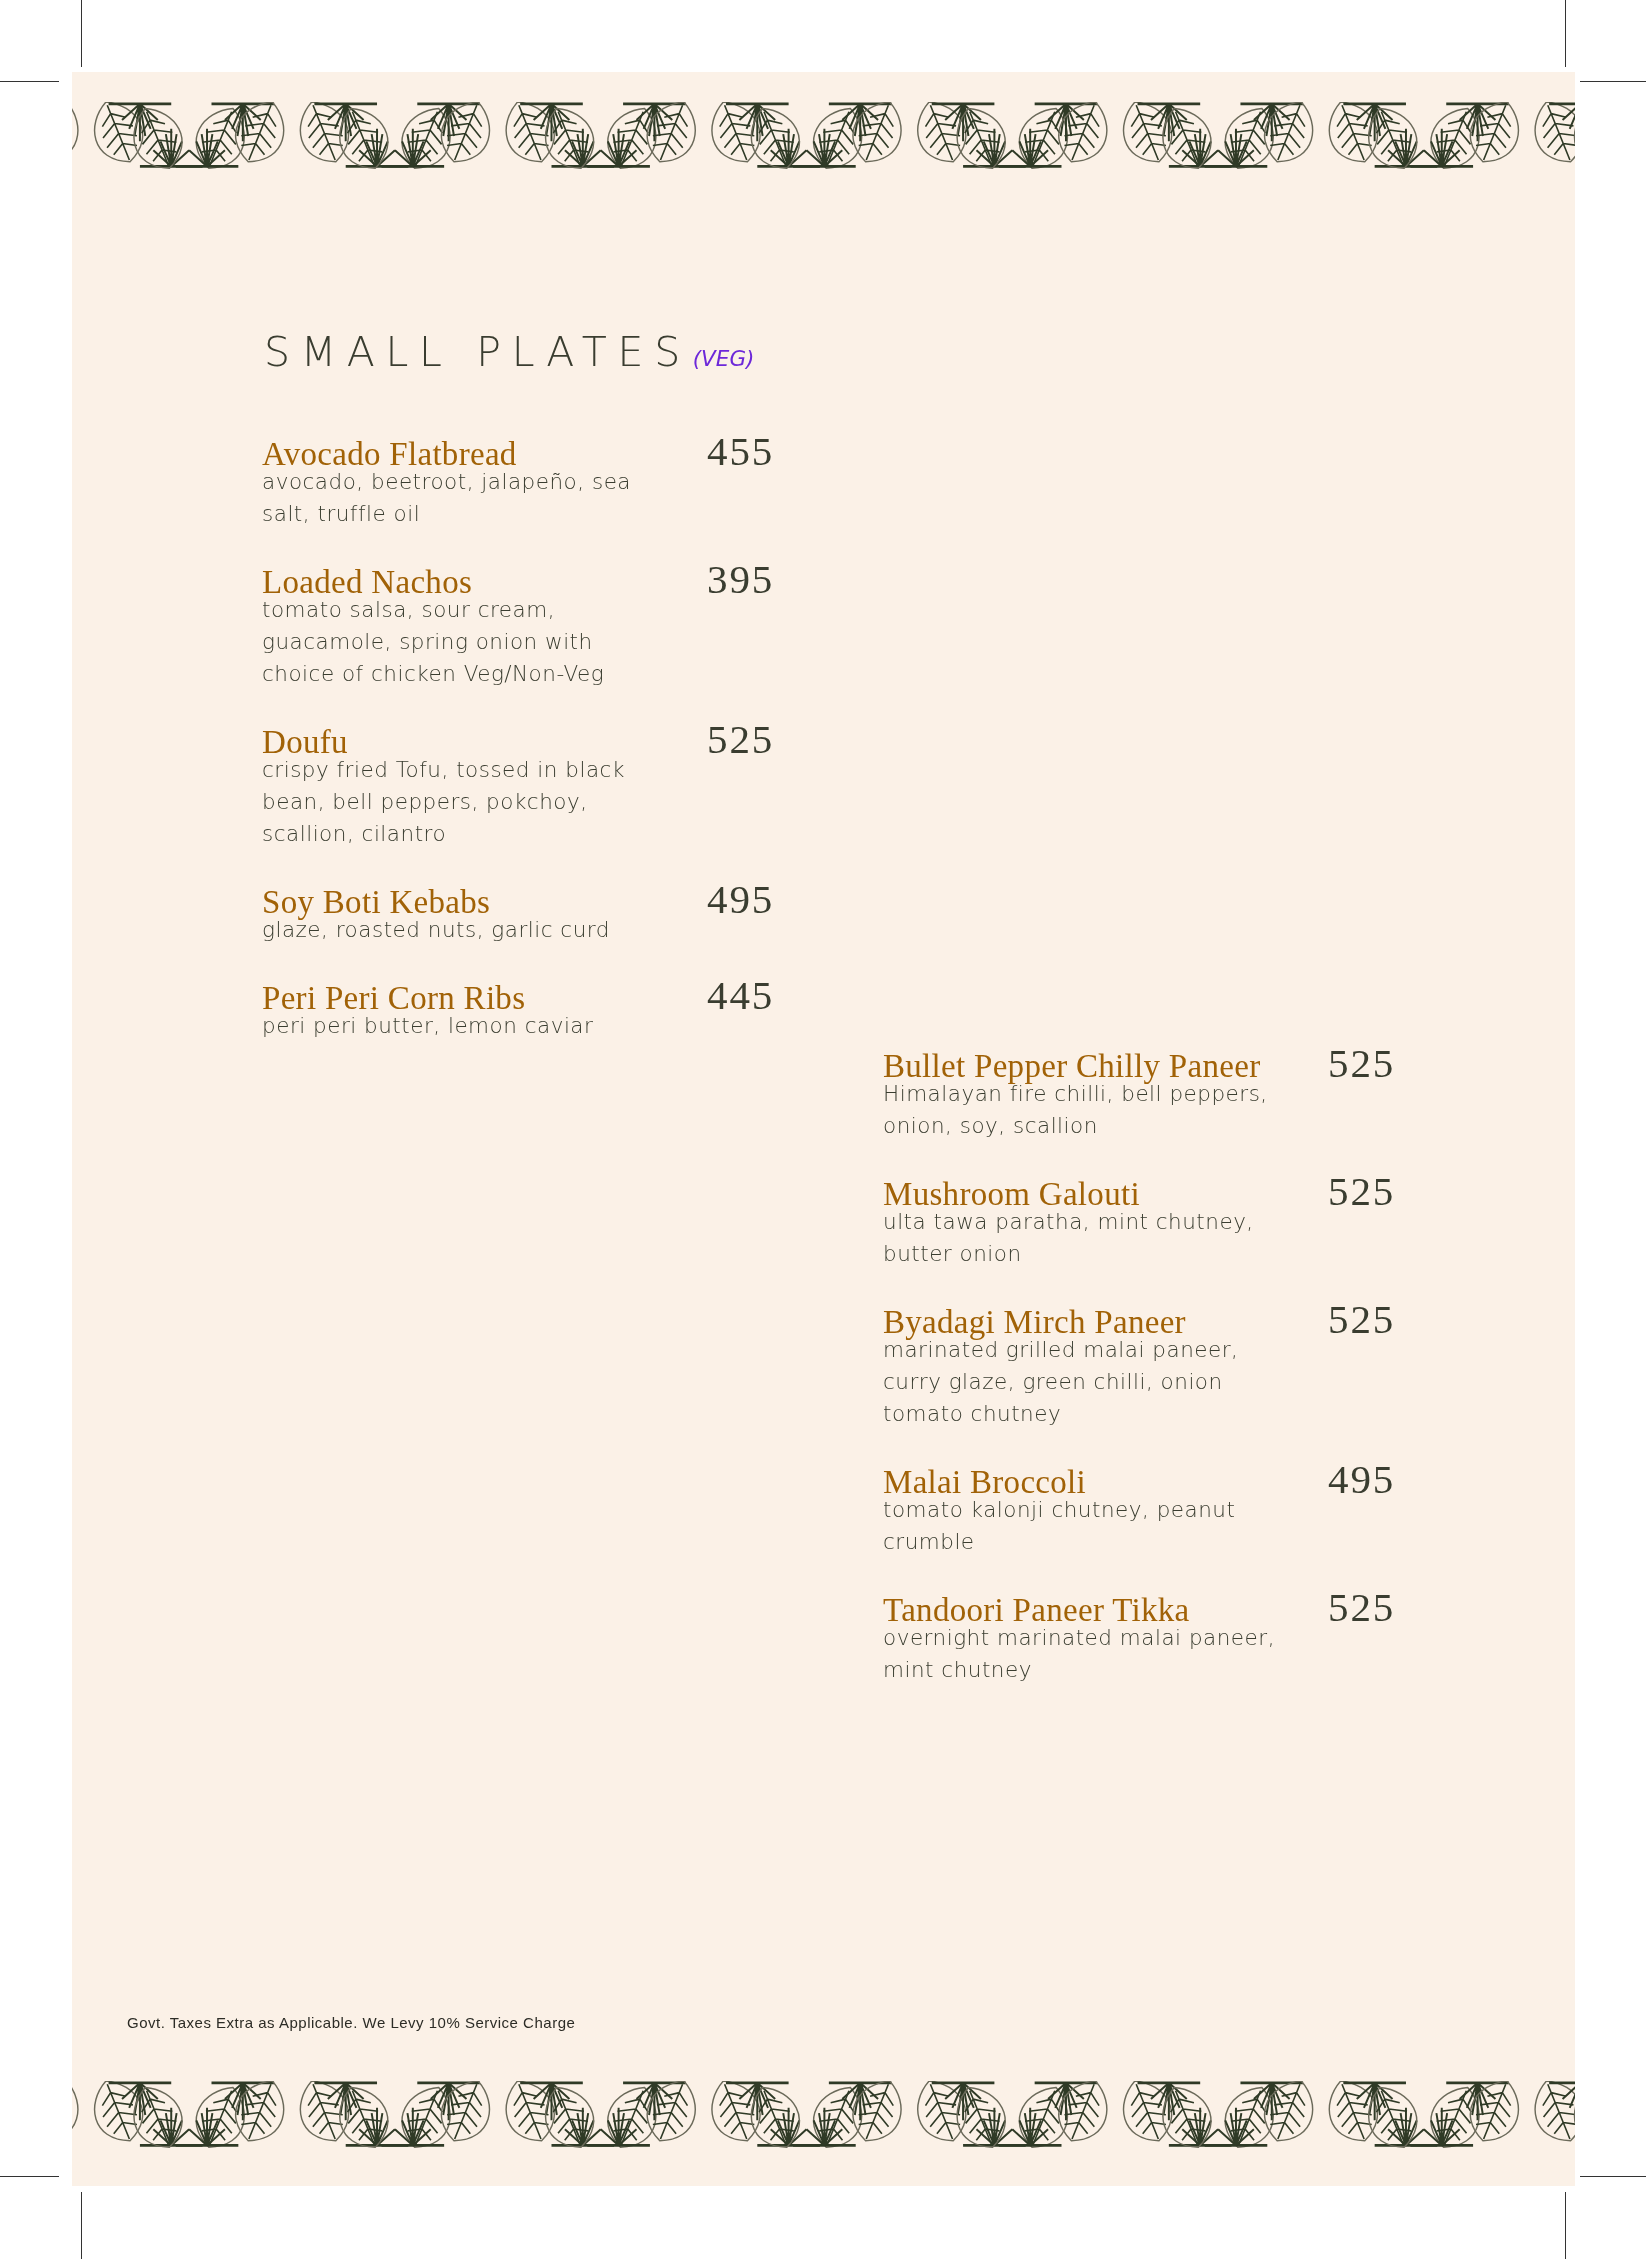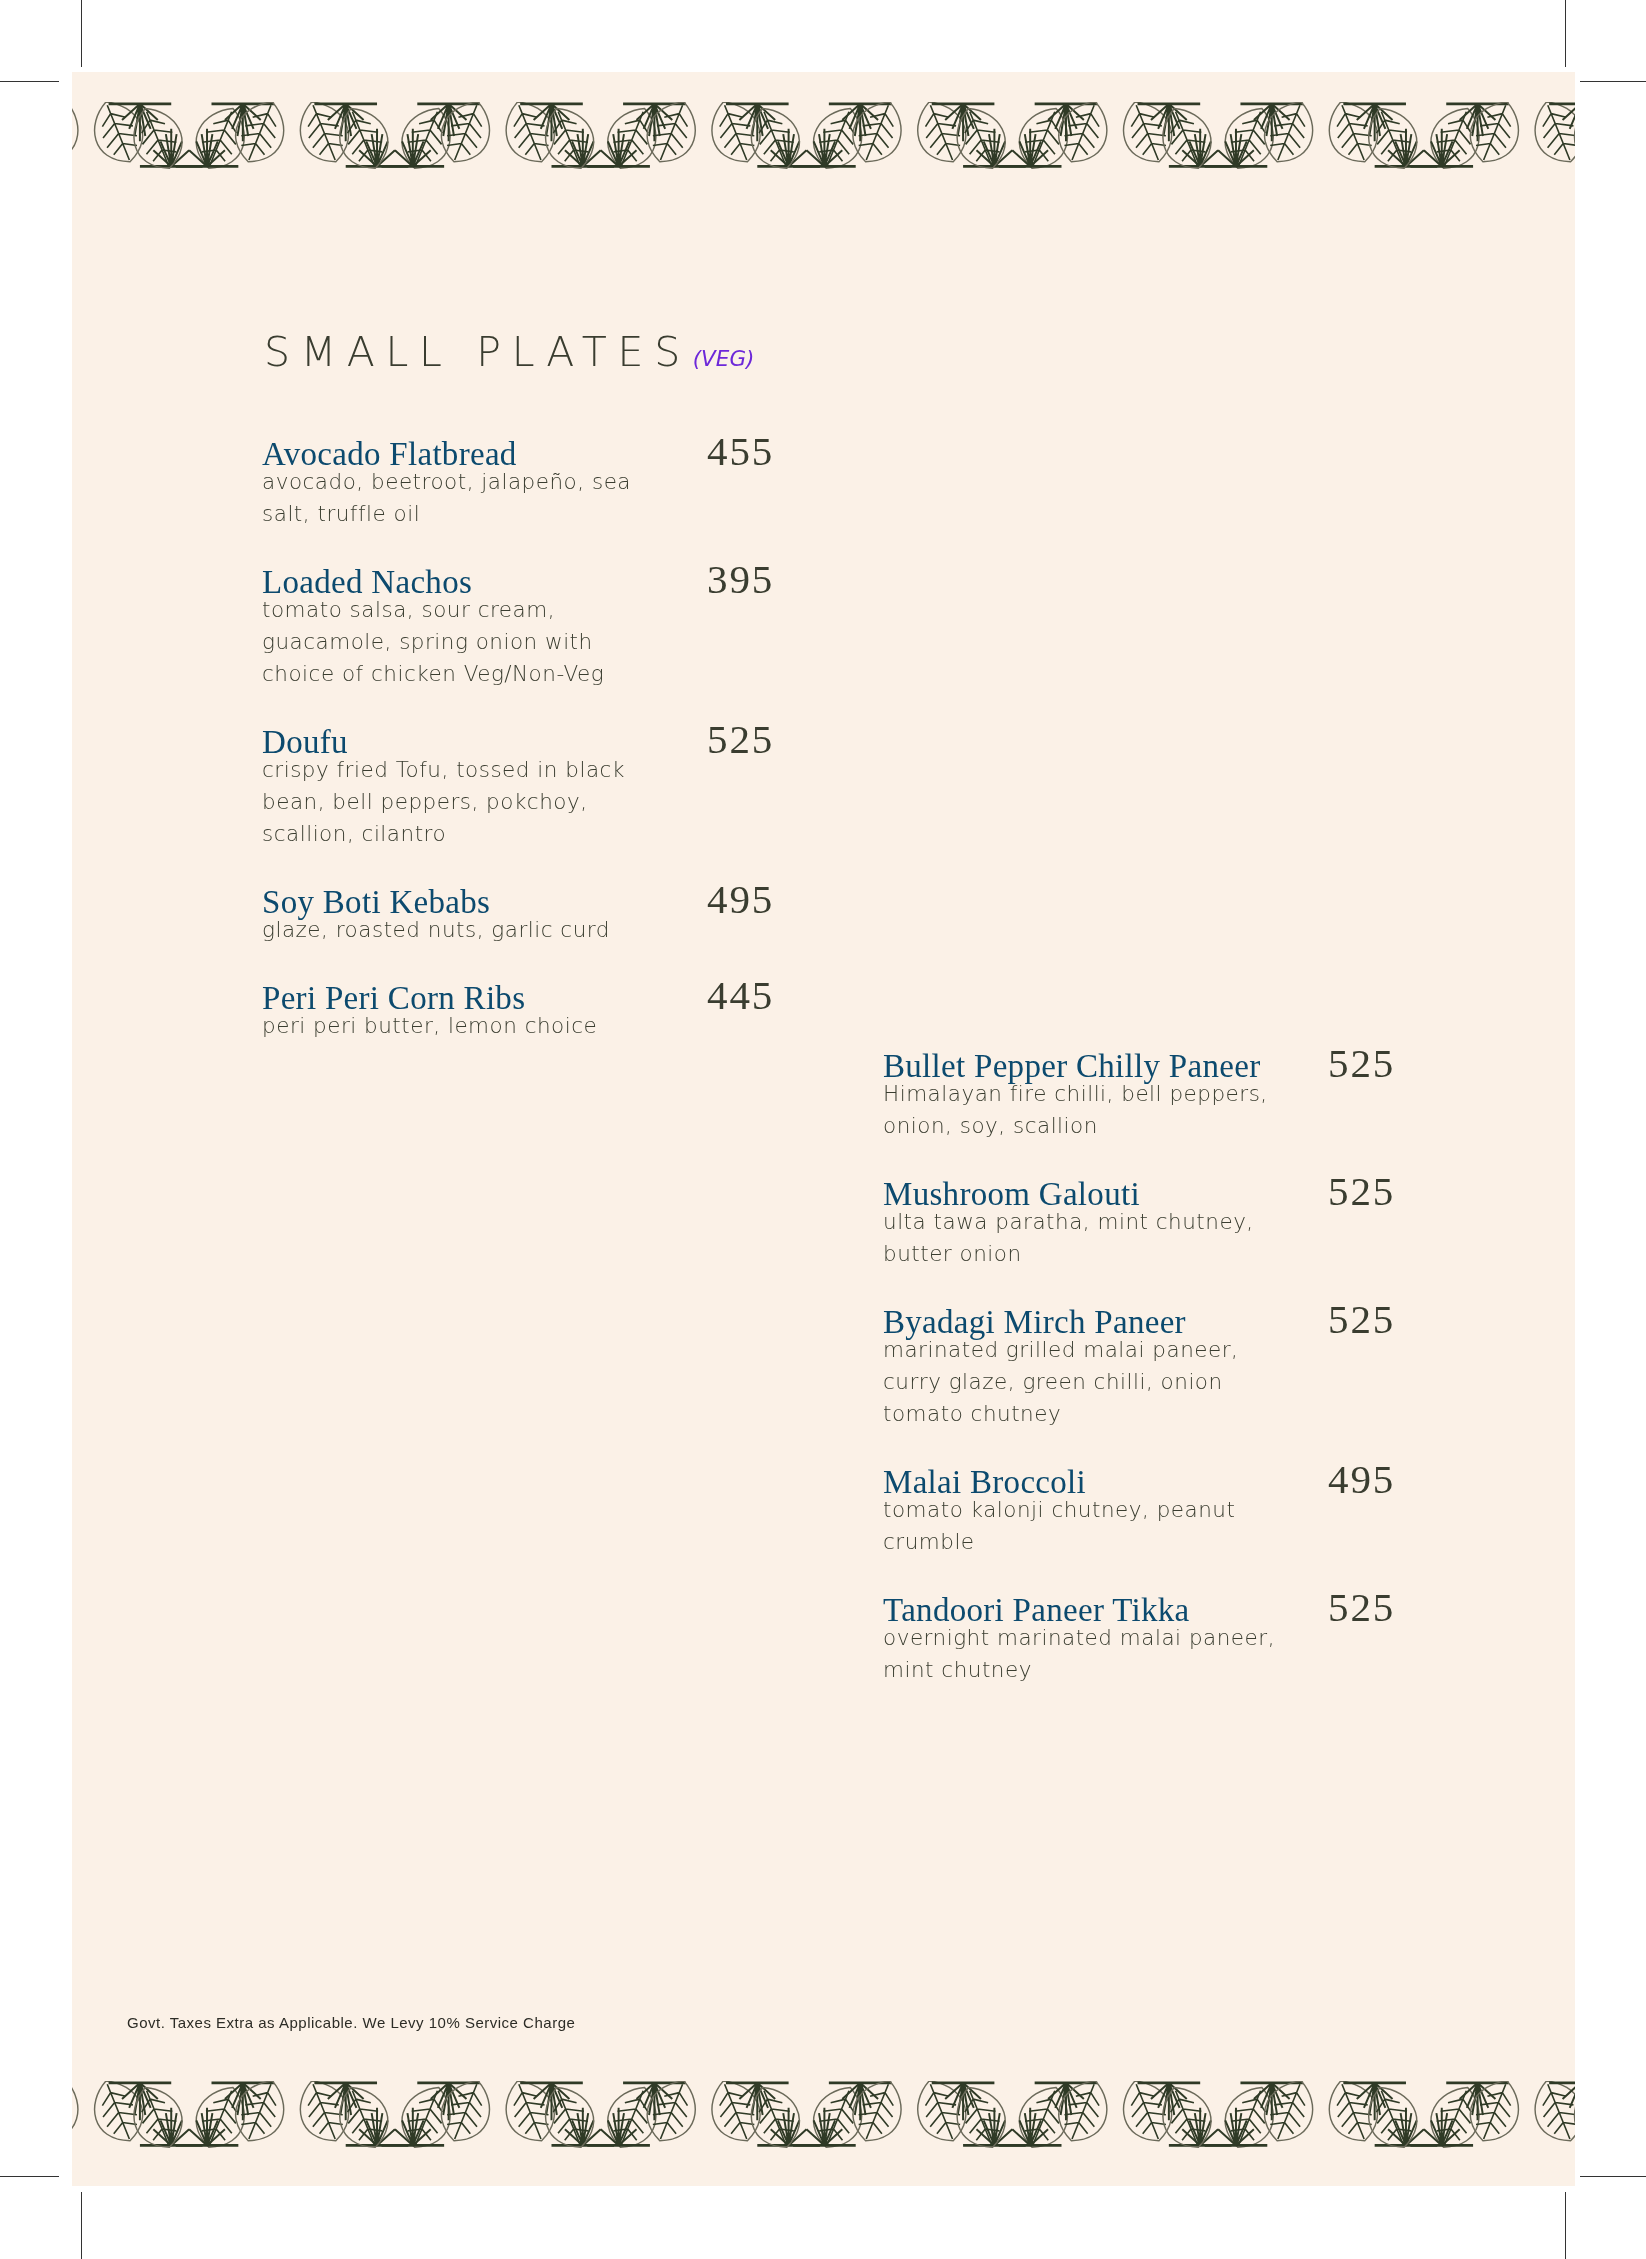--- a/index.html
+++ b/index.html
@@ -34,21 +34,21 @@
   .col { position: absolute; }
   .col.left { left: 190px; top: 355px; width: 512px; }
   .col.right { left: 811px; top: 967px; width: 512px; }
   .item { margin-bottom: 25px; }
   .item-head {
     display: flex; justify-content: space-between; align-items: baseline;
     height: 39px;
   }
   .item-title {
     font-family: "Liberation Serif", serif;
-    font-size: 33px; color: #0c4a6e; white-space: nowrap; letter-spacing: 0.3px;
+    font-size: 33px; color: #a16207; white-space: nowrap; letter-spacing: 0.3px;
   }
   .item-price {
     font-family: "Liberation Serif", serif;
     font-size: 41px; color: #3a3d30; letter-spacing: 1.8px;
   }
   .item-desc {
     font-family: "DejaVu Sans", sans-serif;
     font-size: 21.5px; line-height: 32px; color: #3a3d30;
     letter-spacing: 0.5px; font-weight: 300;
   }
@@ -164,21 +164,21 @@
       <div class="item-desc">
         <span>glaze, roasted nuts, garlic curd</span>
       </div>
     </div>
     <div class="item">
       <div class="item-head">
         <span class="item-title">Peri Peri Corn Ribs</span>
         <span class="item-price">445</span>
       </div>
       <div class="item-desc">
-        <span>peri peri butter, lemon choice</span>
+        <span>peri peri butter, lemon caviar</span>
       </div>
     </div>
   </div>
 
   <div class="col right">
     <div class="item">
       <div class="item-head">
         <span class="item-title">Bullet Pepper Chilly Paneer</span>
         <span class="item-price">525</span>
       </div>

